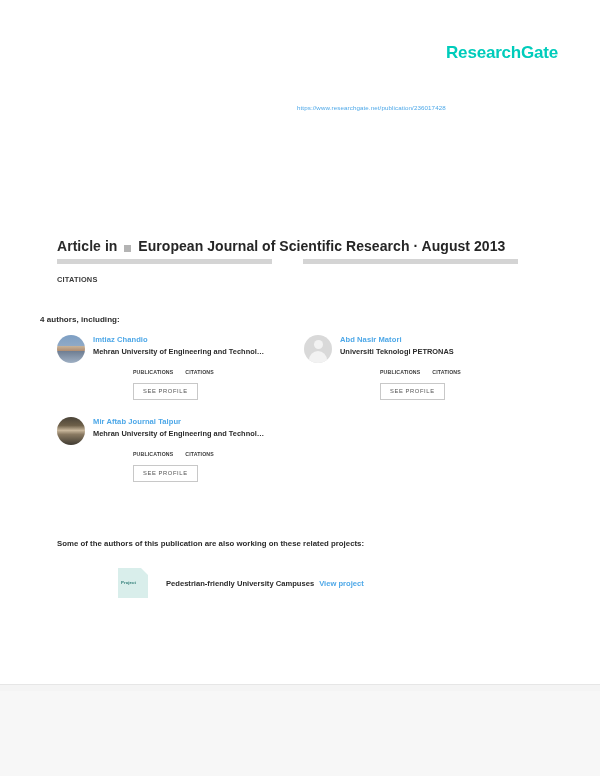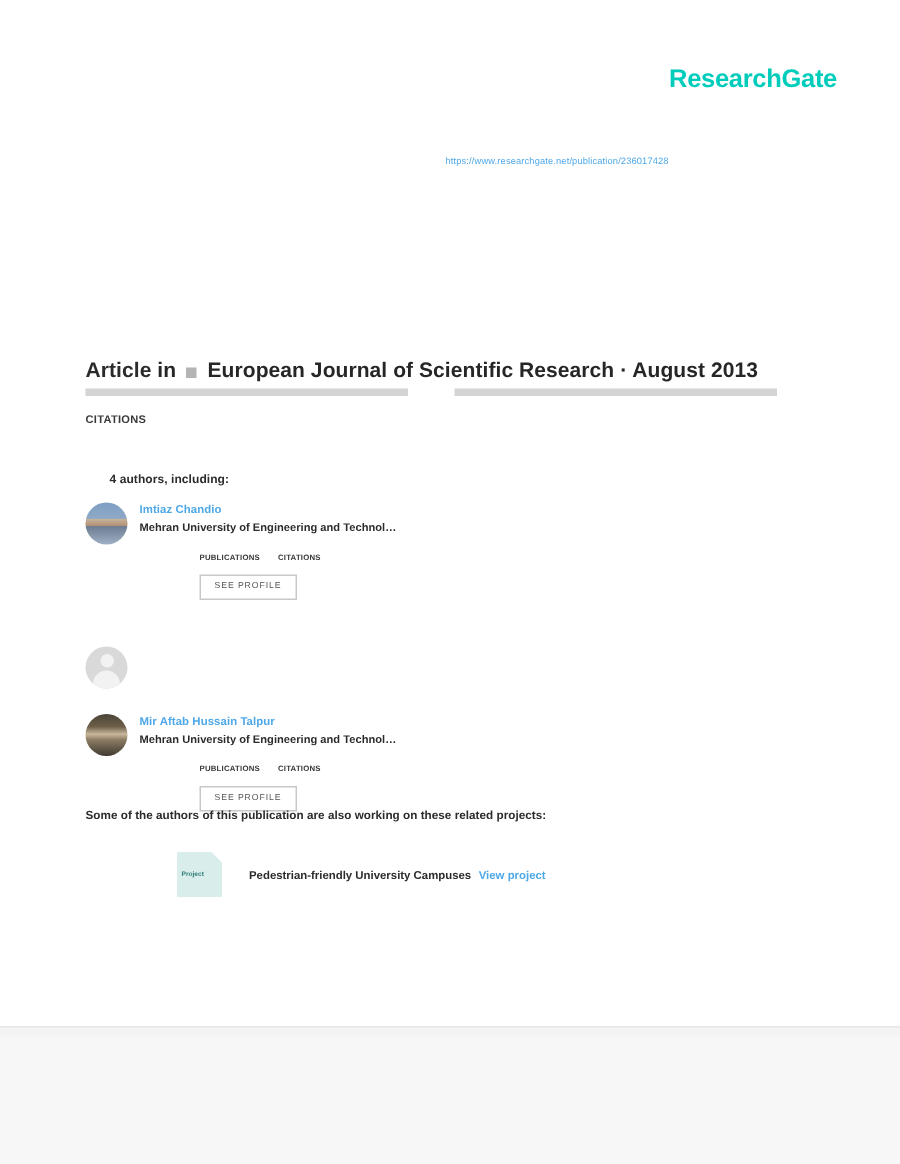--- a/index.html
+++ b/index.html
@@ -95,39 +95,38 @@
     font-size: 7.4px;
     font-weight: bold;
     color: #3a3a3a;
     letter-spacing: 0.2px;
     margin-top: 0px;
   }
 
   
   .authors-heading {
     position: absolute;
-    left: 73px;
+    left: 40px;
     top: 315px;
     font-size: 8px;
     font-weight: bold;
     color: #2b2b2b;
     letter-spacing: 0.05px;
   }
 
   .author-grid {
     position: absolute;
     left: 57px;
     top: 335px;
     width: 465px;
   }
   .author-row {
     display: flex;
     gap: 31px;
     margin-bottom: 17px;
-    flex-direction: column;
   }
   .author-card {
     width: 216px;
     position: relative;
     display: flex;
     gap: 8px;
   }
   .avatar {
     width: 28px;
     height: 28px;
@@ -338,31 +337,48 @@
           </div>
           <div class="see-profile">SEE PROFILE</div>
         </div>
       </div>
 
       <div class="author-card">
         <div class="avatar blank">
           <span class="silhouette-head"></span>
           <span class="silhouette-body"></span>
         </div>
+        <div class="author-body">
+          <div class="author-info">
+            <div class="author-name">Abd Nasir Matori</div>
+            <div class="author-affil">Universiti Teknologi PETRONAS</div>
+          </div>
+          <div class="author-metrics">
+            <div class="metric">
+              <div class="metric-value"></div>
+              <div class="metric-label">PUBLICATIONS</div>
+            </div>
+            <div class="metric">
+              <div class="metric-value"></div>
+              <div class="metric-label">CITATIONS</div>
+            </div>
+          </div>
+          <div class="see-profile">SEE PROFILE</div>
+        </div>
       </div>
 
     </div>
 
     <div class="author-row">
 
       <div class="author-card">
         <div class="avatar photo3"></div>
         <div class="author-body">
           <div class="author-info">
-            <div class="author-name">Mir Aftab Hussain Talpur</div>
+            <div class="author-name">Mir Aftab Journal Talpur</div>
             <div class="author-affil">Mehran University of Engineering and Technol…</div>
           </div>
           <div class="author-metrics">
             <div class="metric">
               <div class="metric-value"></div>
               <div class="metric-label">PUBLICATIONS</div>
             </div>
             <div class="metric">
               <div class="metric-value"></div>
               <div class="metric-label">CITATIONS</div>

